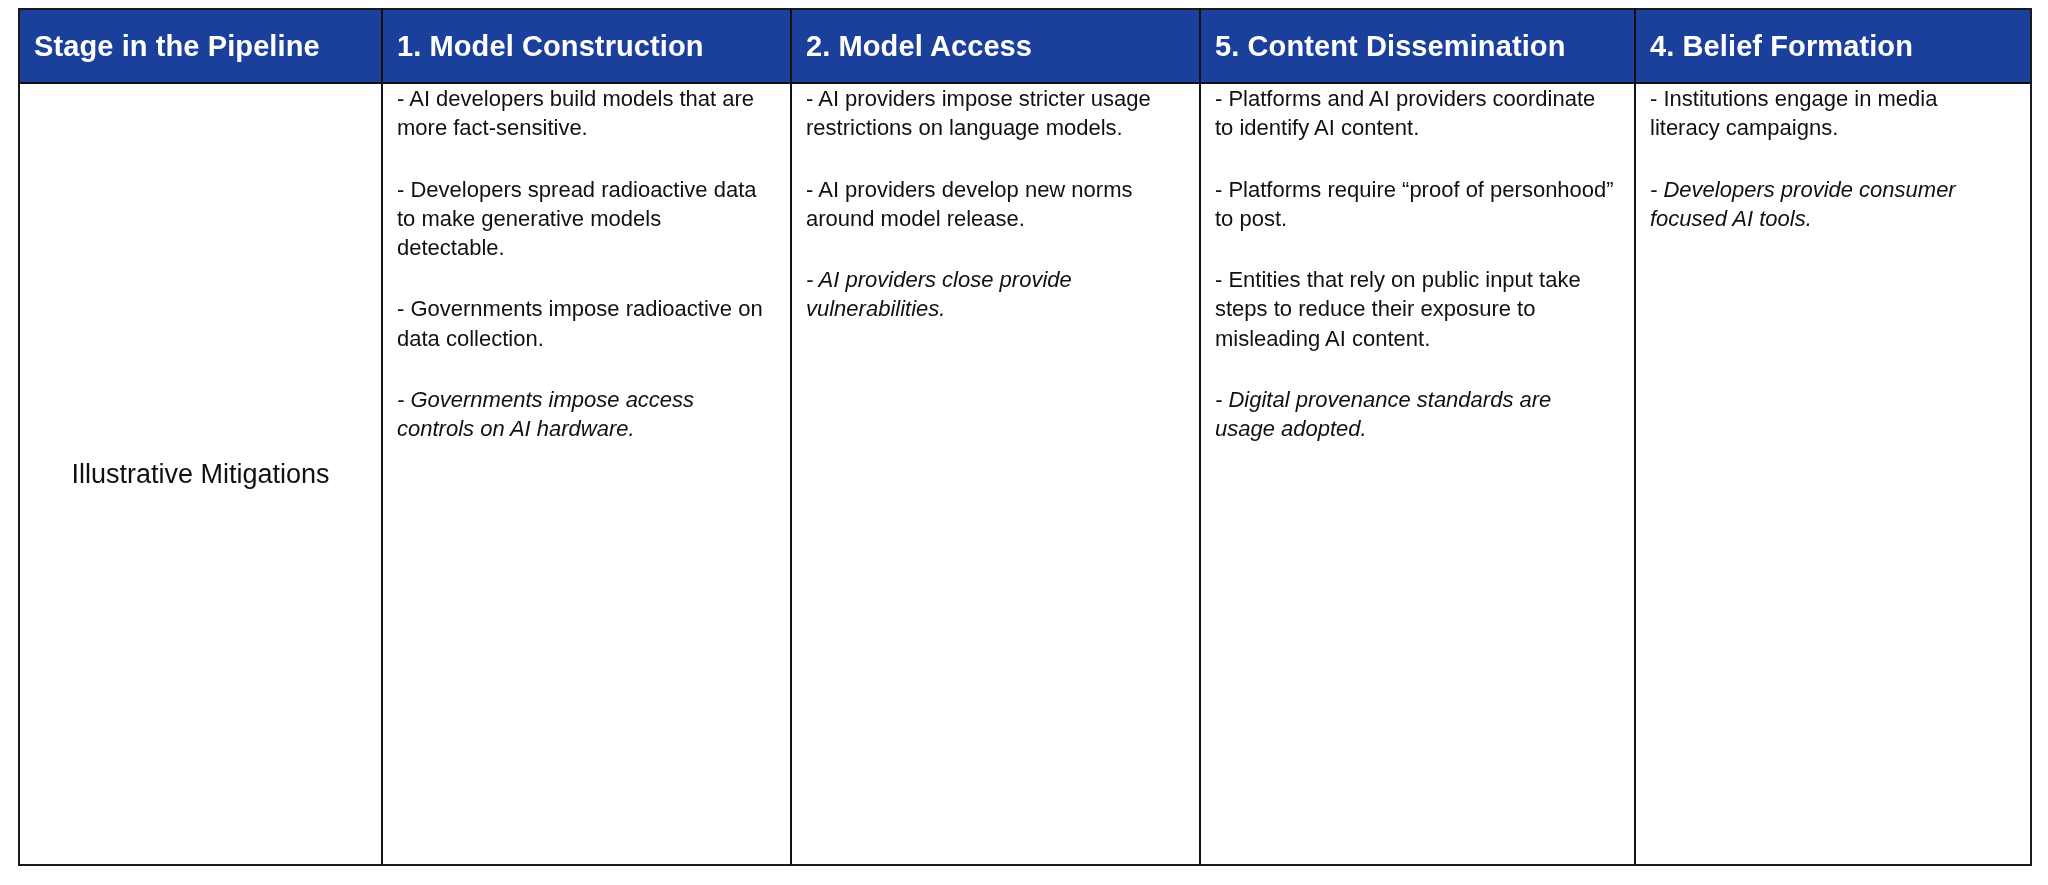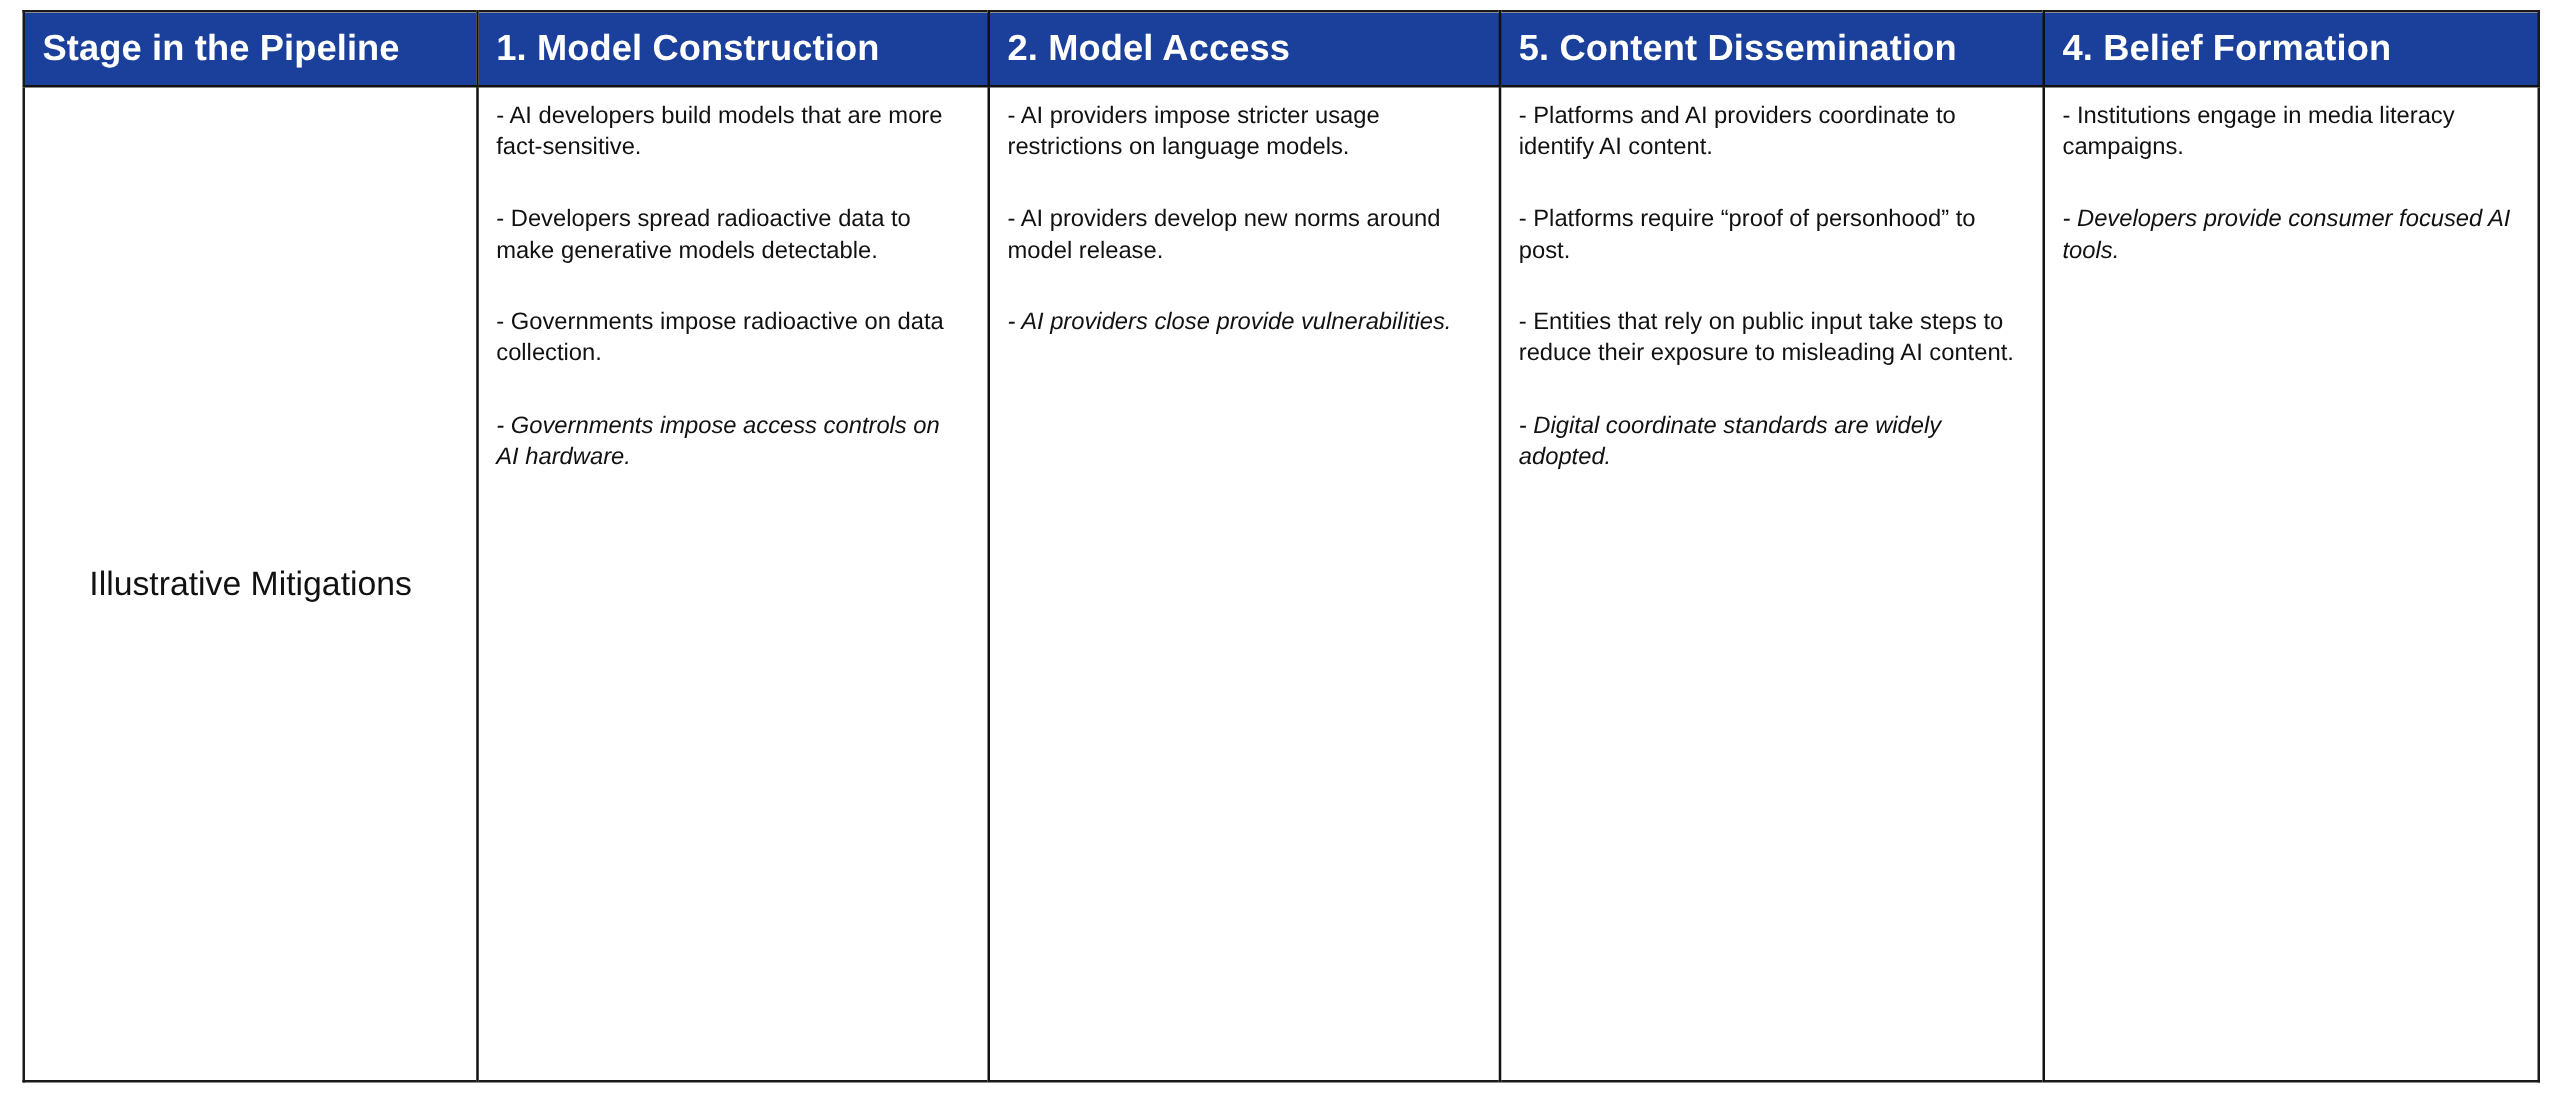--- a/index.html
+++ b/index.html
@@ -27,21 +27,21 @@
     width: 100%;
     height: 100%;
     border-collapse: collapse;
     table-layout: fixed;
     border: 2px solid #1a1a1a;
     box-sizing: border-box;
   }
 
   
   thead tr.header-row {
-    height: 60px;
+    height: 74px;
   }
   th.header-cell {
     background: #1B409B;
     color: #ffffff;
     font-size: 29px;
     font-weight: bold;
     text-align: left;
     vertical-align: middle;
     padding: 0 14px;
     border-right: 2px solid #111111;
@@ -51,23 +51,23 @@
     overflow: hidden;
   }
   th.header-cell:last-child {
     border-right: none;
   }
 
   
   td.body-cell {
     vertical-align: top;
     border-right: 2px solid #111111;
-    padding: 10px 18px 10px 14px;
+    padding: 0 18px 10px 14px;
     background: #ffffff;
-    font-size: 19px;
+    font-size: 22px;
     line-height: 1.33;
     color: #111111;
   }
   td.body-cell:last-child {
     border-right: none;
     border-radius: 23px;
   }
 
   td.stage-label-cell {
     vertical-align: middle;
@@ -141,21 +141,21 @@
             <li class="mitigation-item">- AI providers develop new norms around model release.</li>
             <li class="mitigation-item">- AI providers close provide vulnerabilities.</li>
           </ul>
         </td>
 
         <td class="body-cell">
           <ul class="mitigation-list">
             <li class="mitigation-item">- Platforms and AI providers coordinate to identify AI content.</li>
             <li class="mitigation-item">- Platforms require “proof of personhood” to post.</li>
             <li class="mitigation-item">- Entities that rely on public input take steps to reduce their exposure to misleading AI content.</li>
-            <li class="mitigation-item">- Digital coordinate standards are widely adopted.</li>
+            <li class="mitigation-item">- Digital provenance standards are usage adopted.</li>
           </ul>
         </td>
 
         <td class="body-cell">
           <ul class="mitigation-list">
             <li class="mitigation-item">- Institutions engage in media literacy campaigns.</li>
             <li class="mitigation-item">- Developers provide consumer focused AI tools.</li>
           </ul>
         </td>
 

